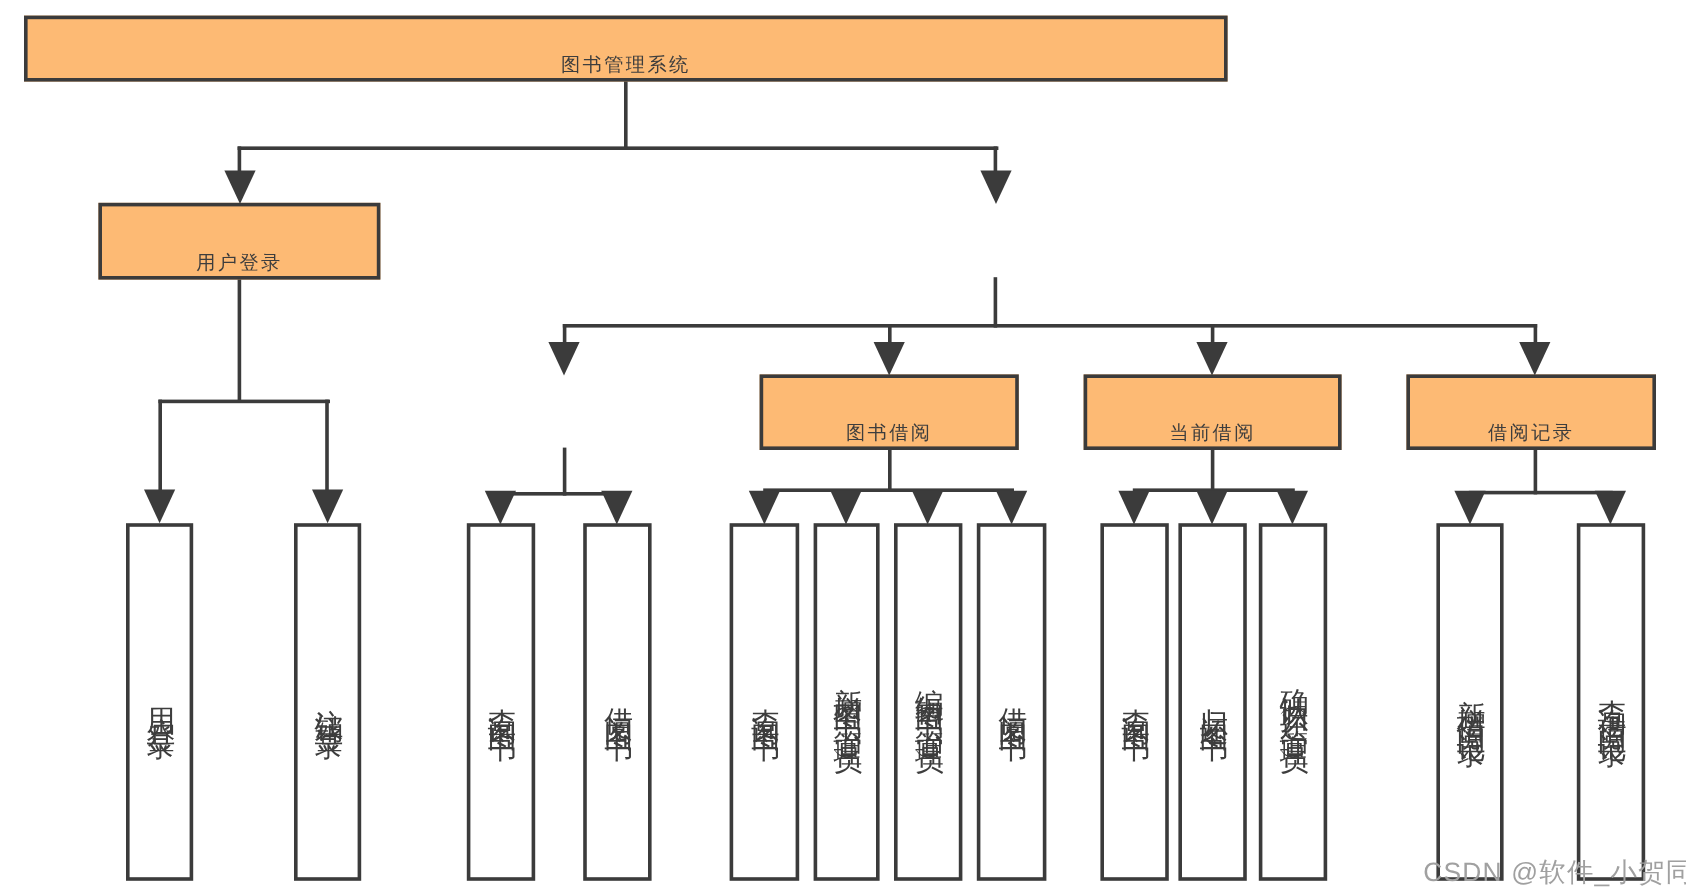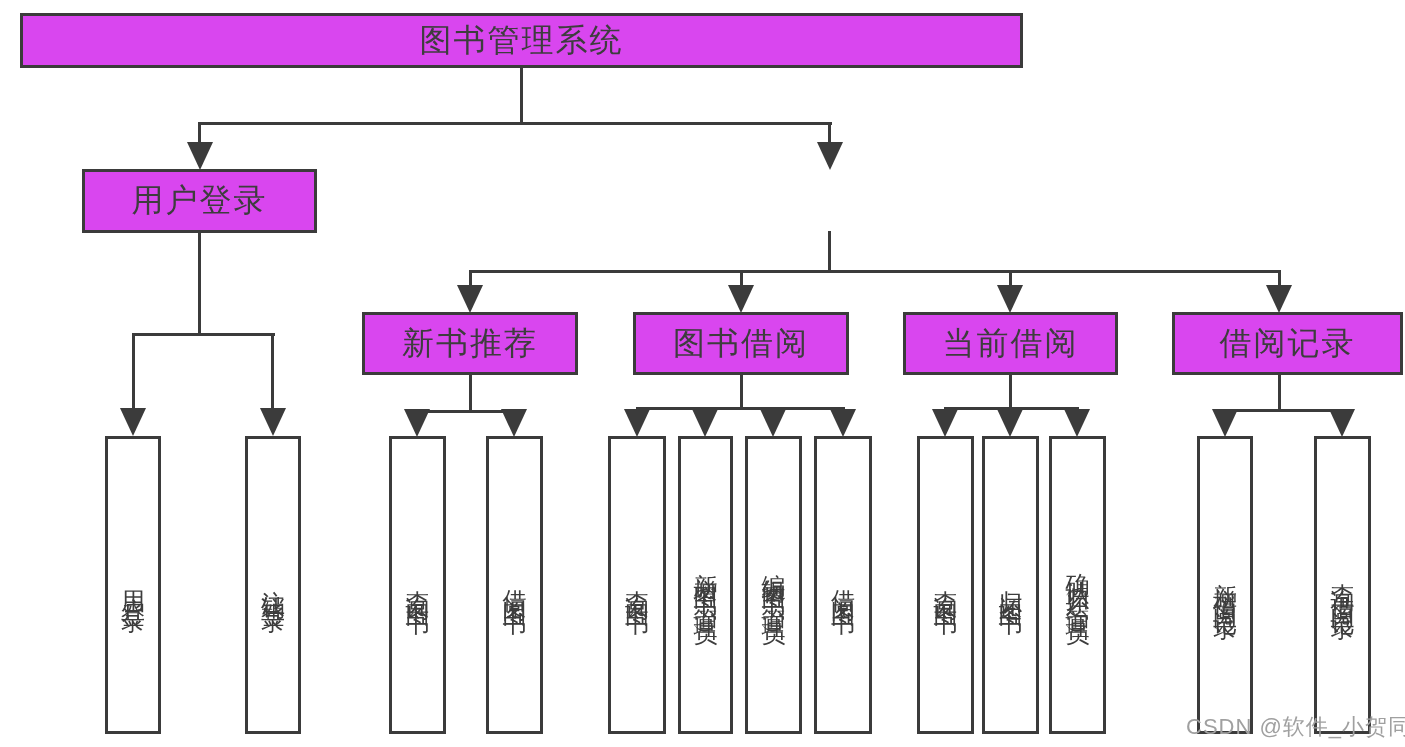--- a/index.html
+++ b/index.html
@@ -13,23 +13,23 @@
     position:relative;
     width:1405px;height:747px;
     background:#ffffff;
     overflow:hidden;
   }
   
   .hbox{
     position:absolute;
     box-sizing:border-box;
     border:3px solid var(--line);
-    background:#d946ef;
-    display:flex;align-items:center;justify-content:center;
-    font-size:32px;color:var(--text);
+    background:#fdba74;
+    display:flex;align-items:flex-end;justify-content:center;
+    font-size:16px;color:var(--text);
     letter-spacing:2px;
     z-index:2;
   }
   
   .vbox{
     position:absolute;
     box-sizing:border-box;
     border:3px solid var(--line);
     background:#fff;
     writing-mode:vertical-rl;
@@ -113,30 +113,27 @@
   <div class="tri" style="left:1329px;top:409px;"></div>
 
   <div class="hbox" style="left:20px;top:13px;width:1003px;height:55px;">
     <span>图书管理系统</span>
   </div>
 
   <div class="hbox" style="left:82px;top:169px;width:235px;height:64px;">
     <span>用户登录</span>
   </div>
 
-  <div class="hbox" style="left:362px;top:312px;width:216px;height:63px;">
-    <span>新书推荐</span>
-  </div>
   <div class="hbox" style="left:633px;top:312px;width:216px;height:63px;">
     <span>图书借阅</span>
   </div>
   <div class="hbox" style="left:903px;top:312px;width:215px;height:63px;">
     <span>当前借阅</span>
   </div>
-  <div class="hbox" style="left:1172px;top:312px;width:231px;height:63px;">
+  <div class="hbox" style="left:1172px;top:312px;width:208px;height:63px;">
     <span>借阅记录</span>
   </div>
 
   <div class="vbox" style="left:105px;top:436px;width:56px;height:298px;">
     <span>用户登录</span>
   </div>
   <div class="vbox" style="left:245px;top:436px;width:56px;height:298px;">
     <span>注销登录</span>
   </div>
 

